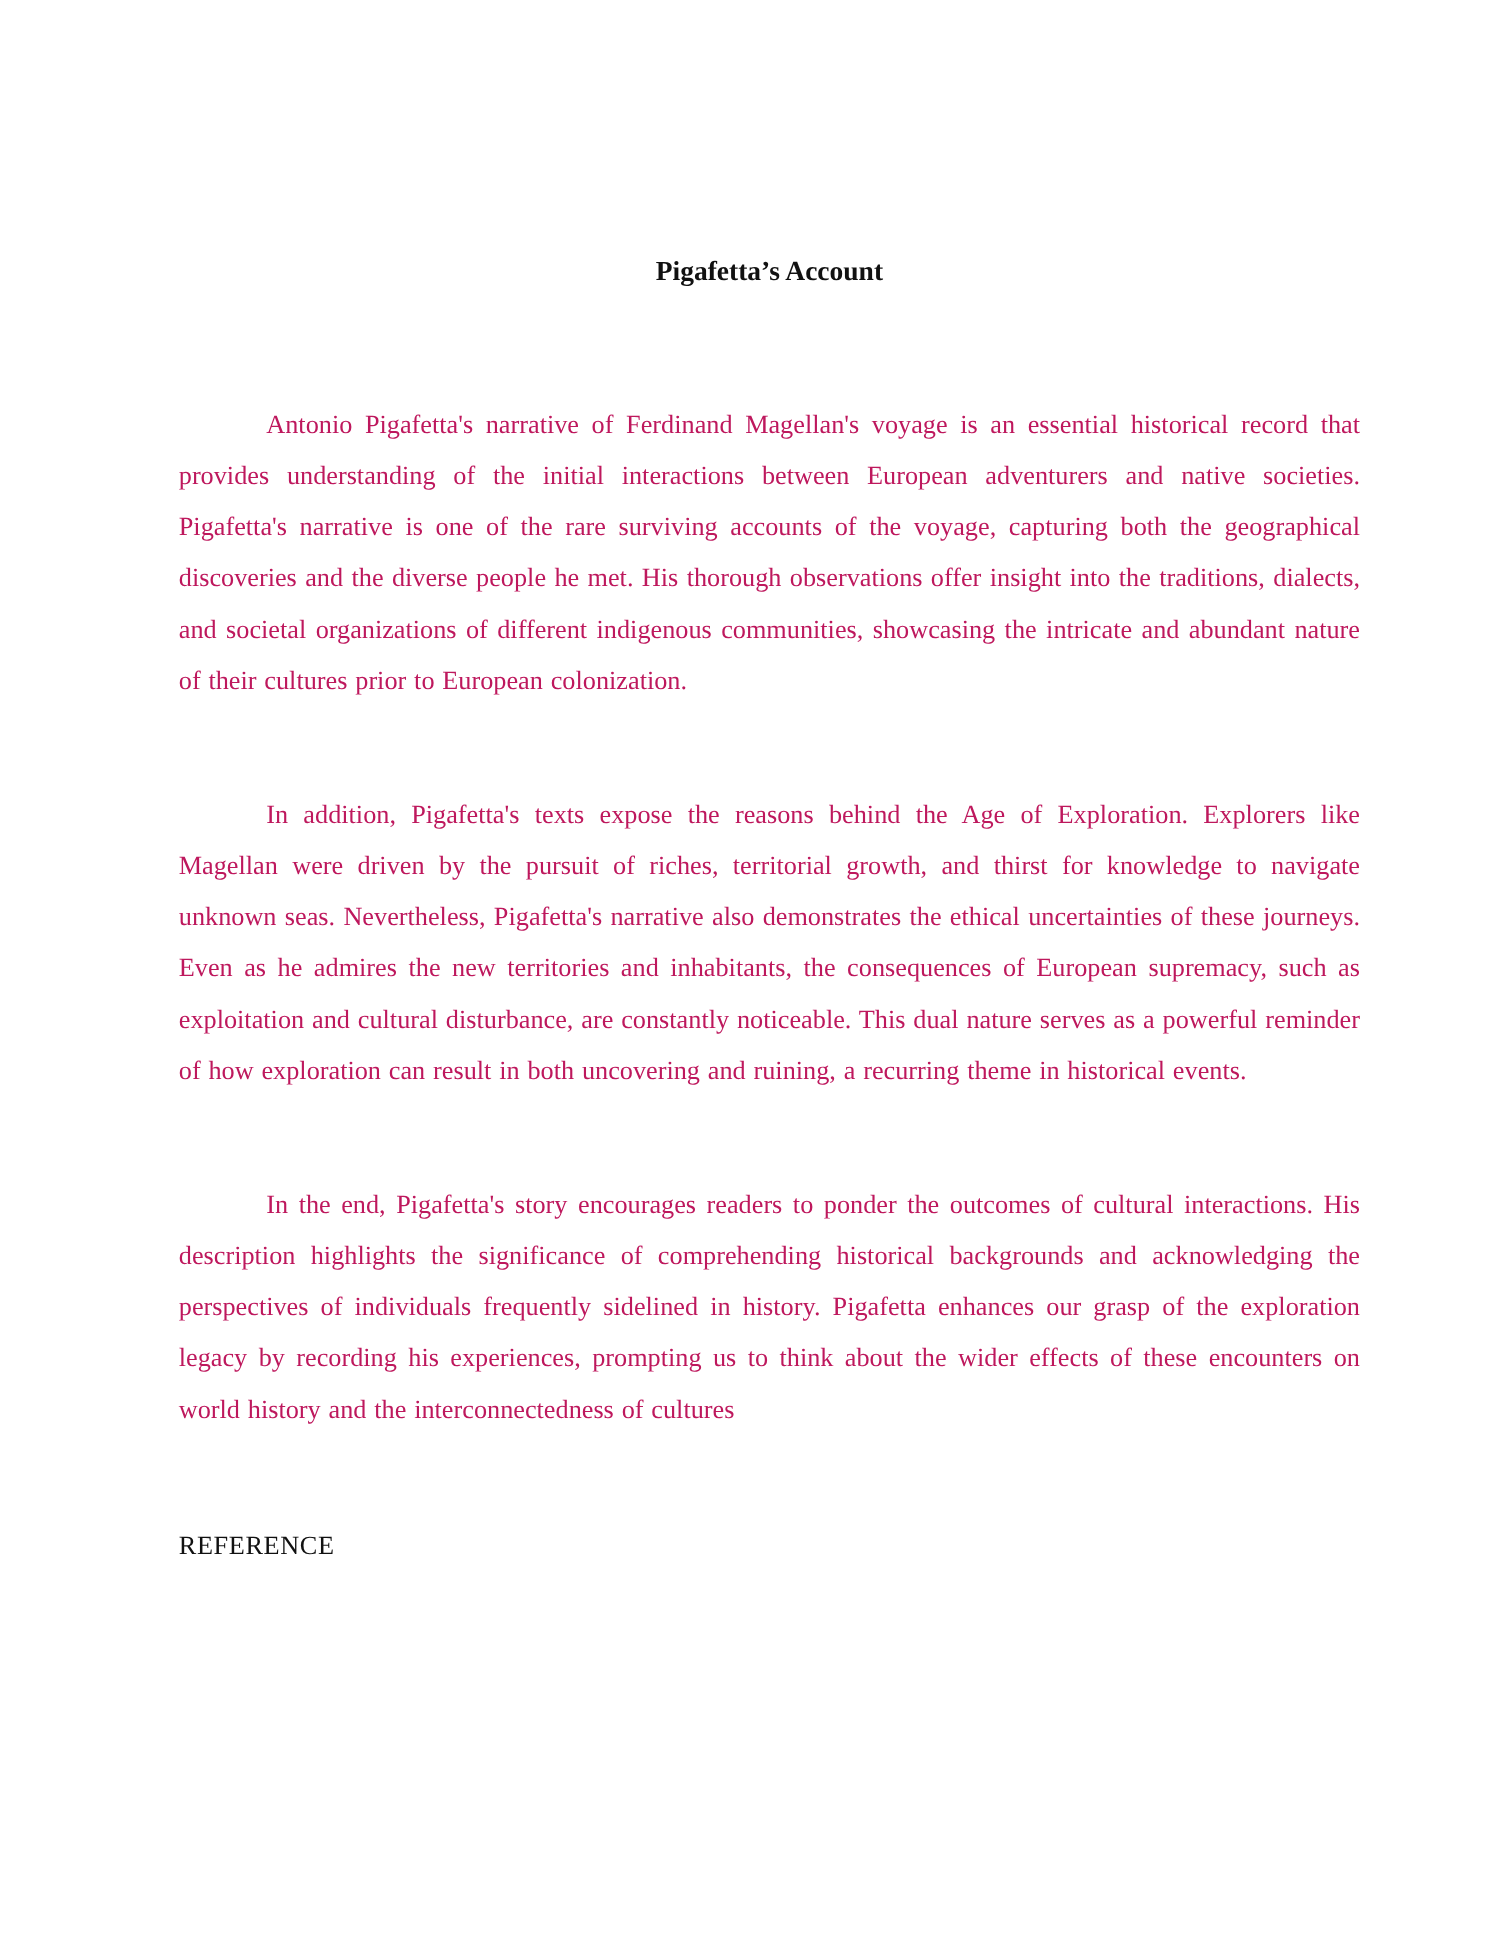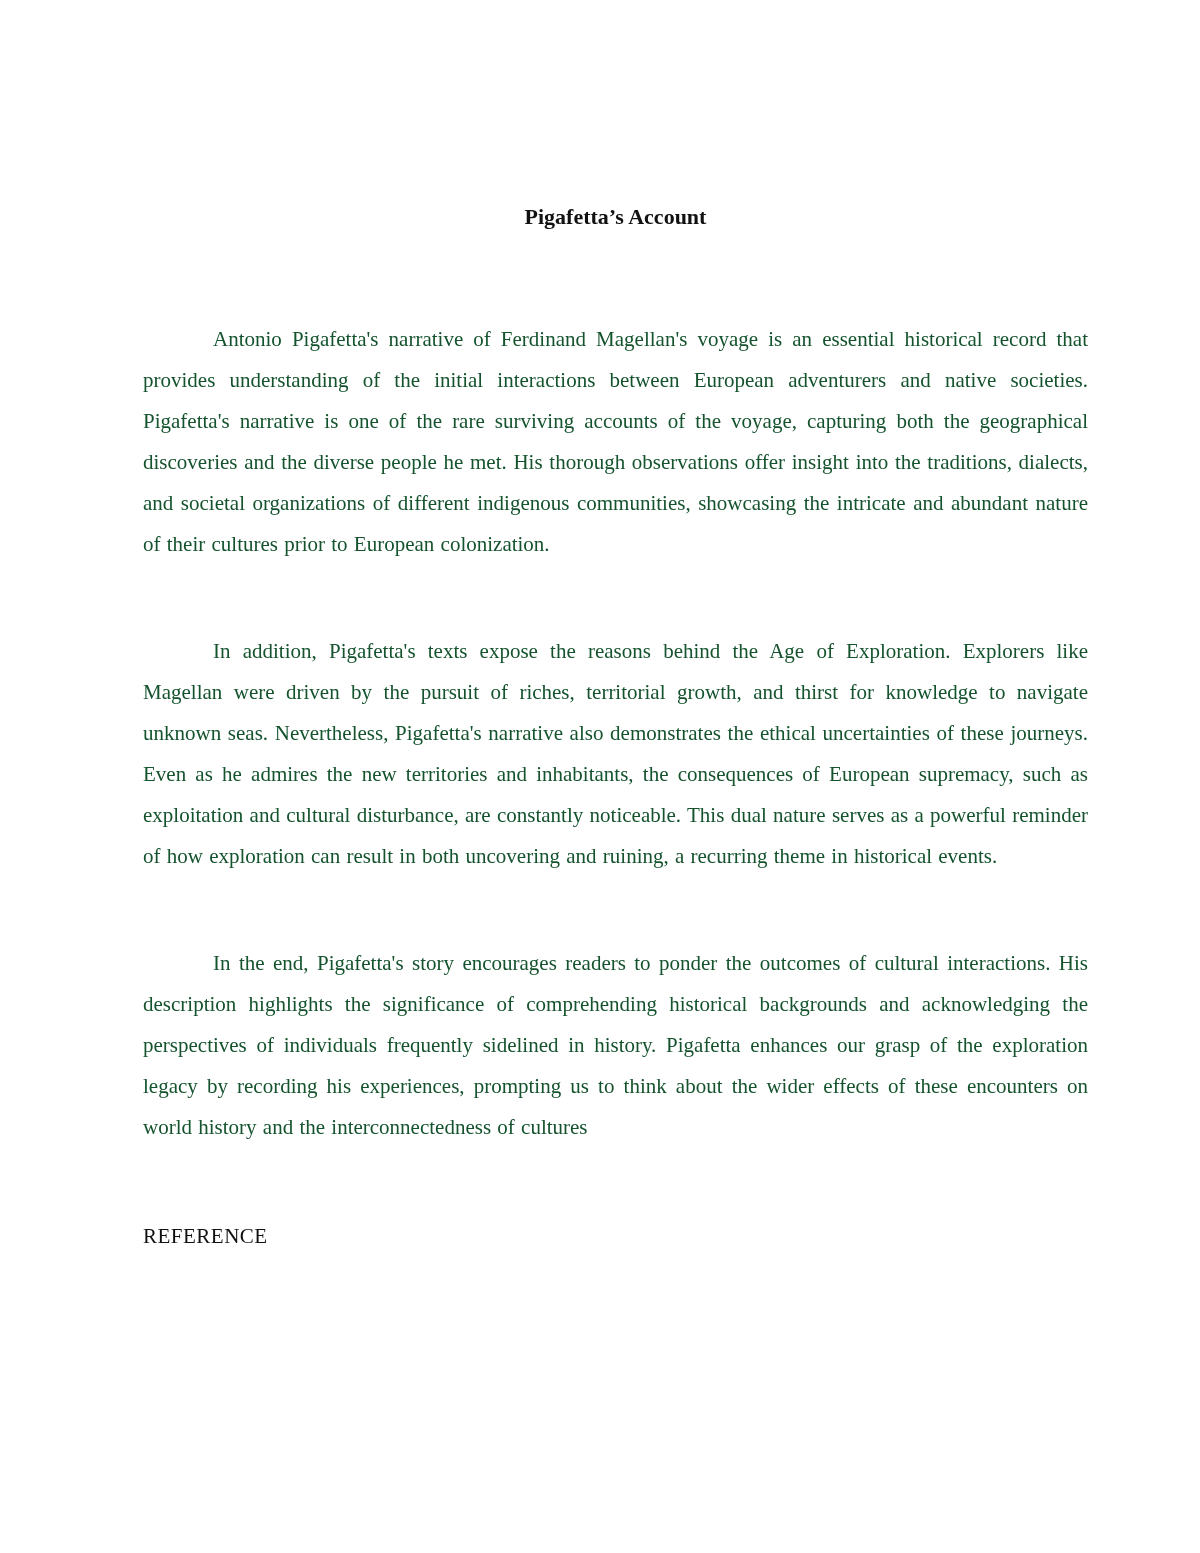--- a/index.html
+++ b/index.html
@@ -22,21 +22,21 @@
     line-height: 28px;
     margin-bottom: 88px;
     color: #111111;
   }
   .para {
     font-size: 21px;
     line-height: 41px;
     text-align: justify;
     text-indent: 70px;
     margin-bottom: 66px;
-    color: #14532d;
+    color: #be185d;
     word-spacing: 1px;
   }
   .para:last-of-type {
     margin-bottom: 0;
   }
   .reference-heading {
     font-weight: normal;
     font-size: 21px;
     line-height: 41px;
     margin-top: 68px;

